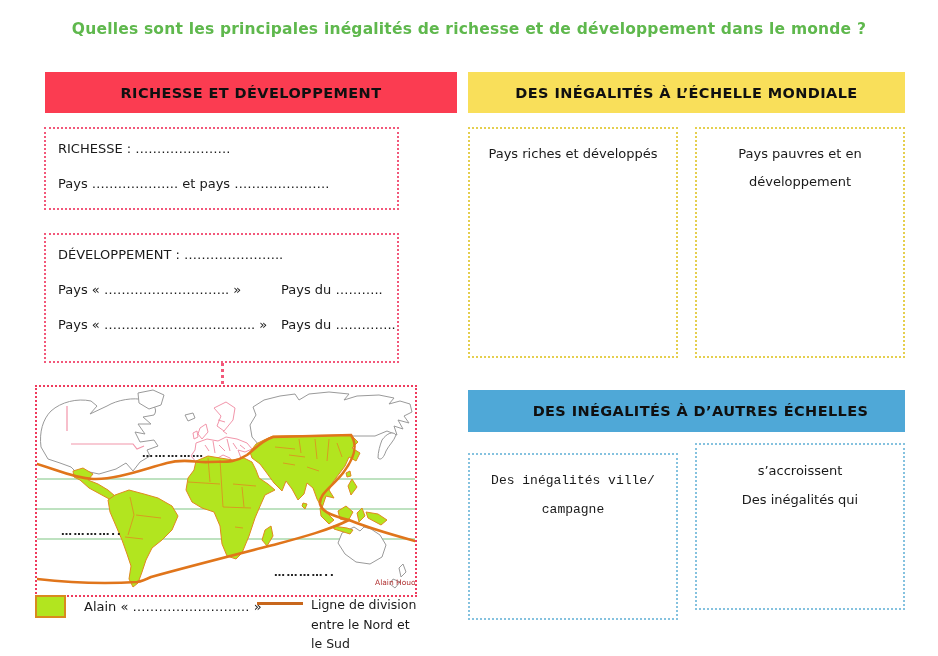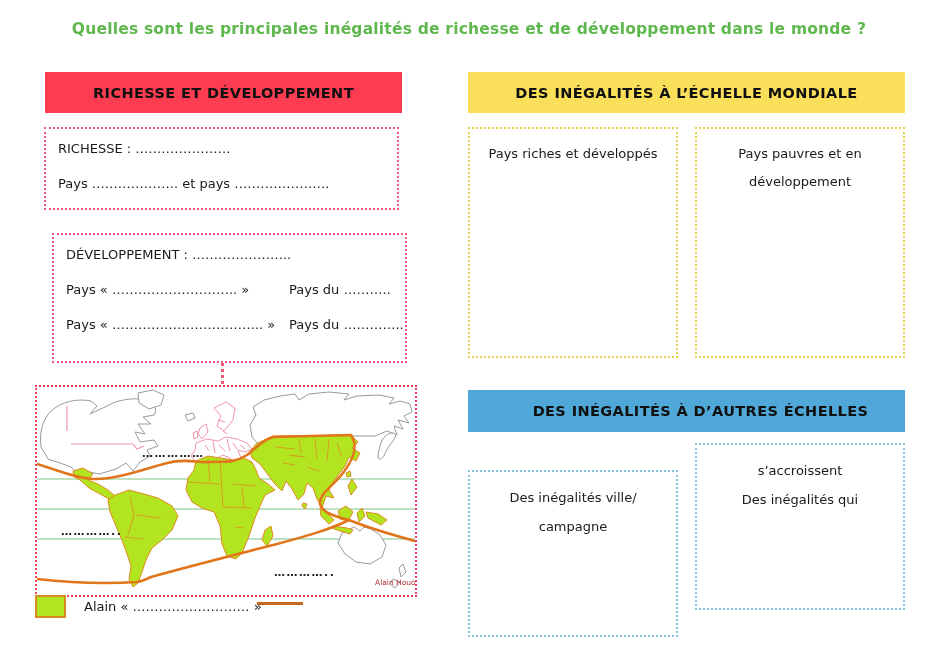--- a/index.html
+++ b/index.html
@@ -8,31 +8,31 @@
     font-family:"DejaVu Sans", sans-serif; color:#1a1a1a; overflow:hidden;border-radius:17px;
   }
   .title {
     position:absolute; top:20px; left:0; width:938px; text-align:center;
     font-size:15.5px; font-weight:bold; color:#5fb84d; letter-spacing:0.2px;
   }
   .hdr {
     position:absolute; box-sizing:border-box; display:flex; align-items:center; justify-content:center;
     font-weight:bold; font-size:14.5px; color:#101010; letter-spacing:0.4px; text-align:center;
   }
-  .hdr-red    { left:45px;  top:72px;  width:357px; height:41px; background:#fb3c51; }
+  .hdr-red    { left:45px;  top:72px;  width:412px; height:41px; background:#fb3c51; }
   .hdr-yellow { left:468px; top:72px;  width:437px; height:41px; background:#f9df5a; }
   .hdr-blue   { left:468px; top:390px; width:437px; height:42px; background:#4fa8d7;padding-left:28px; }
 
   .dotbox { position:absolute; box-sizing:border-box; background:#fff; }
   .dot-red    { border:2px dotted #f2587a; }
   .dot-yellow { border:2px dotted #e5cf4e; }
   .dot-blue   { border:2px dotted #85c2df; }
 
   .box-richesse { left:44px; top:127px; width:355px; height:83px; }
-  .box-dev      { left:52px; top:233px; width:355px; height:130px; }
+  .box-dev      { left:44px; top:233px; width:355px; height:130px; }
   .fillline { position:absolute; left:12px; font-size:13px; white-space:nowrap; }
   .subright { position:absolute; left:222px; font-size:13px; white-space:nowrap;margin-left:13px; }
 
   .connector {
     position:absolute; left:221px; top:363px; height:21px; width:0;
     border-left:3px dotted #f2587a;
   }
 
   .mapbox { position:absolute; left:35px; top:385px; width:378px; height:208px;
             box-sizing:content-box; border:2px dotted #ef3b5d; background:#fff; }
@@ -40,21 +40,21 @@
 
   .legend-swatch { position:absolute; left:35px; top:595px; width:27px; height:19px;
                    background:#b2e51f; border:2px solid #d98a1e; box-sizing:content-box; }
   .legend-pays  { position:absolute; left:84px; top:599px; font-size:13px; white-space:nowrap; }
   .legend-line  { position:absolute; left:257px; top:602px; width:46px; height:3px; background:#c8671c; }
   .legend-ligne { position:absolute; left:311px; top:595px; font-size:12.5px; line-height:19.5px; }
 
   .cellbox { text-align:center; font-size:13px; line-height:28px; padding-top:11px; }
   .box-riches      { left:468px; top:127px; width:210px; height:231px; }
   .box-pauvres     { left:695px; top:127px; width:210px; height:231px; }
-  .box-ville       { left:468px; top:470px; width:210px; height:167px; line-height:29px; }
+  .box-ville       { left:468px; top:453px; width:210px; height:167px; line-height:29px;font-family:Liberation Mono, monospace; }
   .box-accroissent { left:695px; top:443px; width:210px; height:167px; line-height:29px; }
   .cellbox div { white-space:nowrap; }
 </style>
 </head>
 <body>
 
 <div class="page">
 
   <div class="title">Quelles sont les principales inégalités de richesse et de développement dans le monde ?</div>
 
@@ -135,20 +135,25 @@
       <text x="105" y="70" font-size="11" font-weight="bold" letter-spacing="1.5" fill="#222">……………</text>
       <text x="24" y="148" font-size="11" font-weight="bold" letter-spacing="1.5" fill="#222">…………..</text>
       <text x="237" y="189" font-size="11" font-weight="bold" letter-spacing="1.5" fill="#222">…………..</text>
       <text x="338" y="198" font-size="7.5" fill="#b03030">Alain Houot</text>
     </svg>
   </div>
 
   <div class="legend-swatch"></div>
   <div class="legend-pays">Alain  « ……………………… »</div>
   <div class="legend-line"></div>
+  <div class="legend-ligne">
+    <div>Ligne de division</div>
+    <div>entre le Nord et</div>
+    <div>le Sud</div>
+  </div>
 
   <div class="hdr hdr-yellow">
     <span>DES INÉGALITÉS À L’ÉCHELLE MONDIALE</span>
   </div>
 
   <div class="dotbox dot-yellow cellbox box-riches">
     <div>Pays riches et développés</div>
   </div>
   <div class="dotbox dot-yellow cellbox box-pauvres">
     <div>Pays pauvres et en</div>

